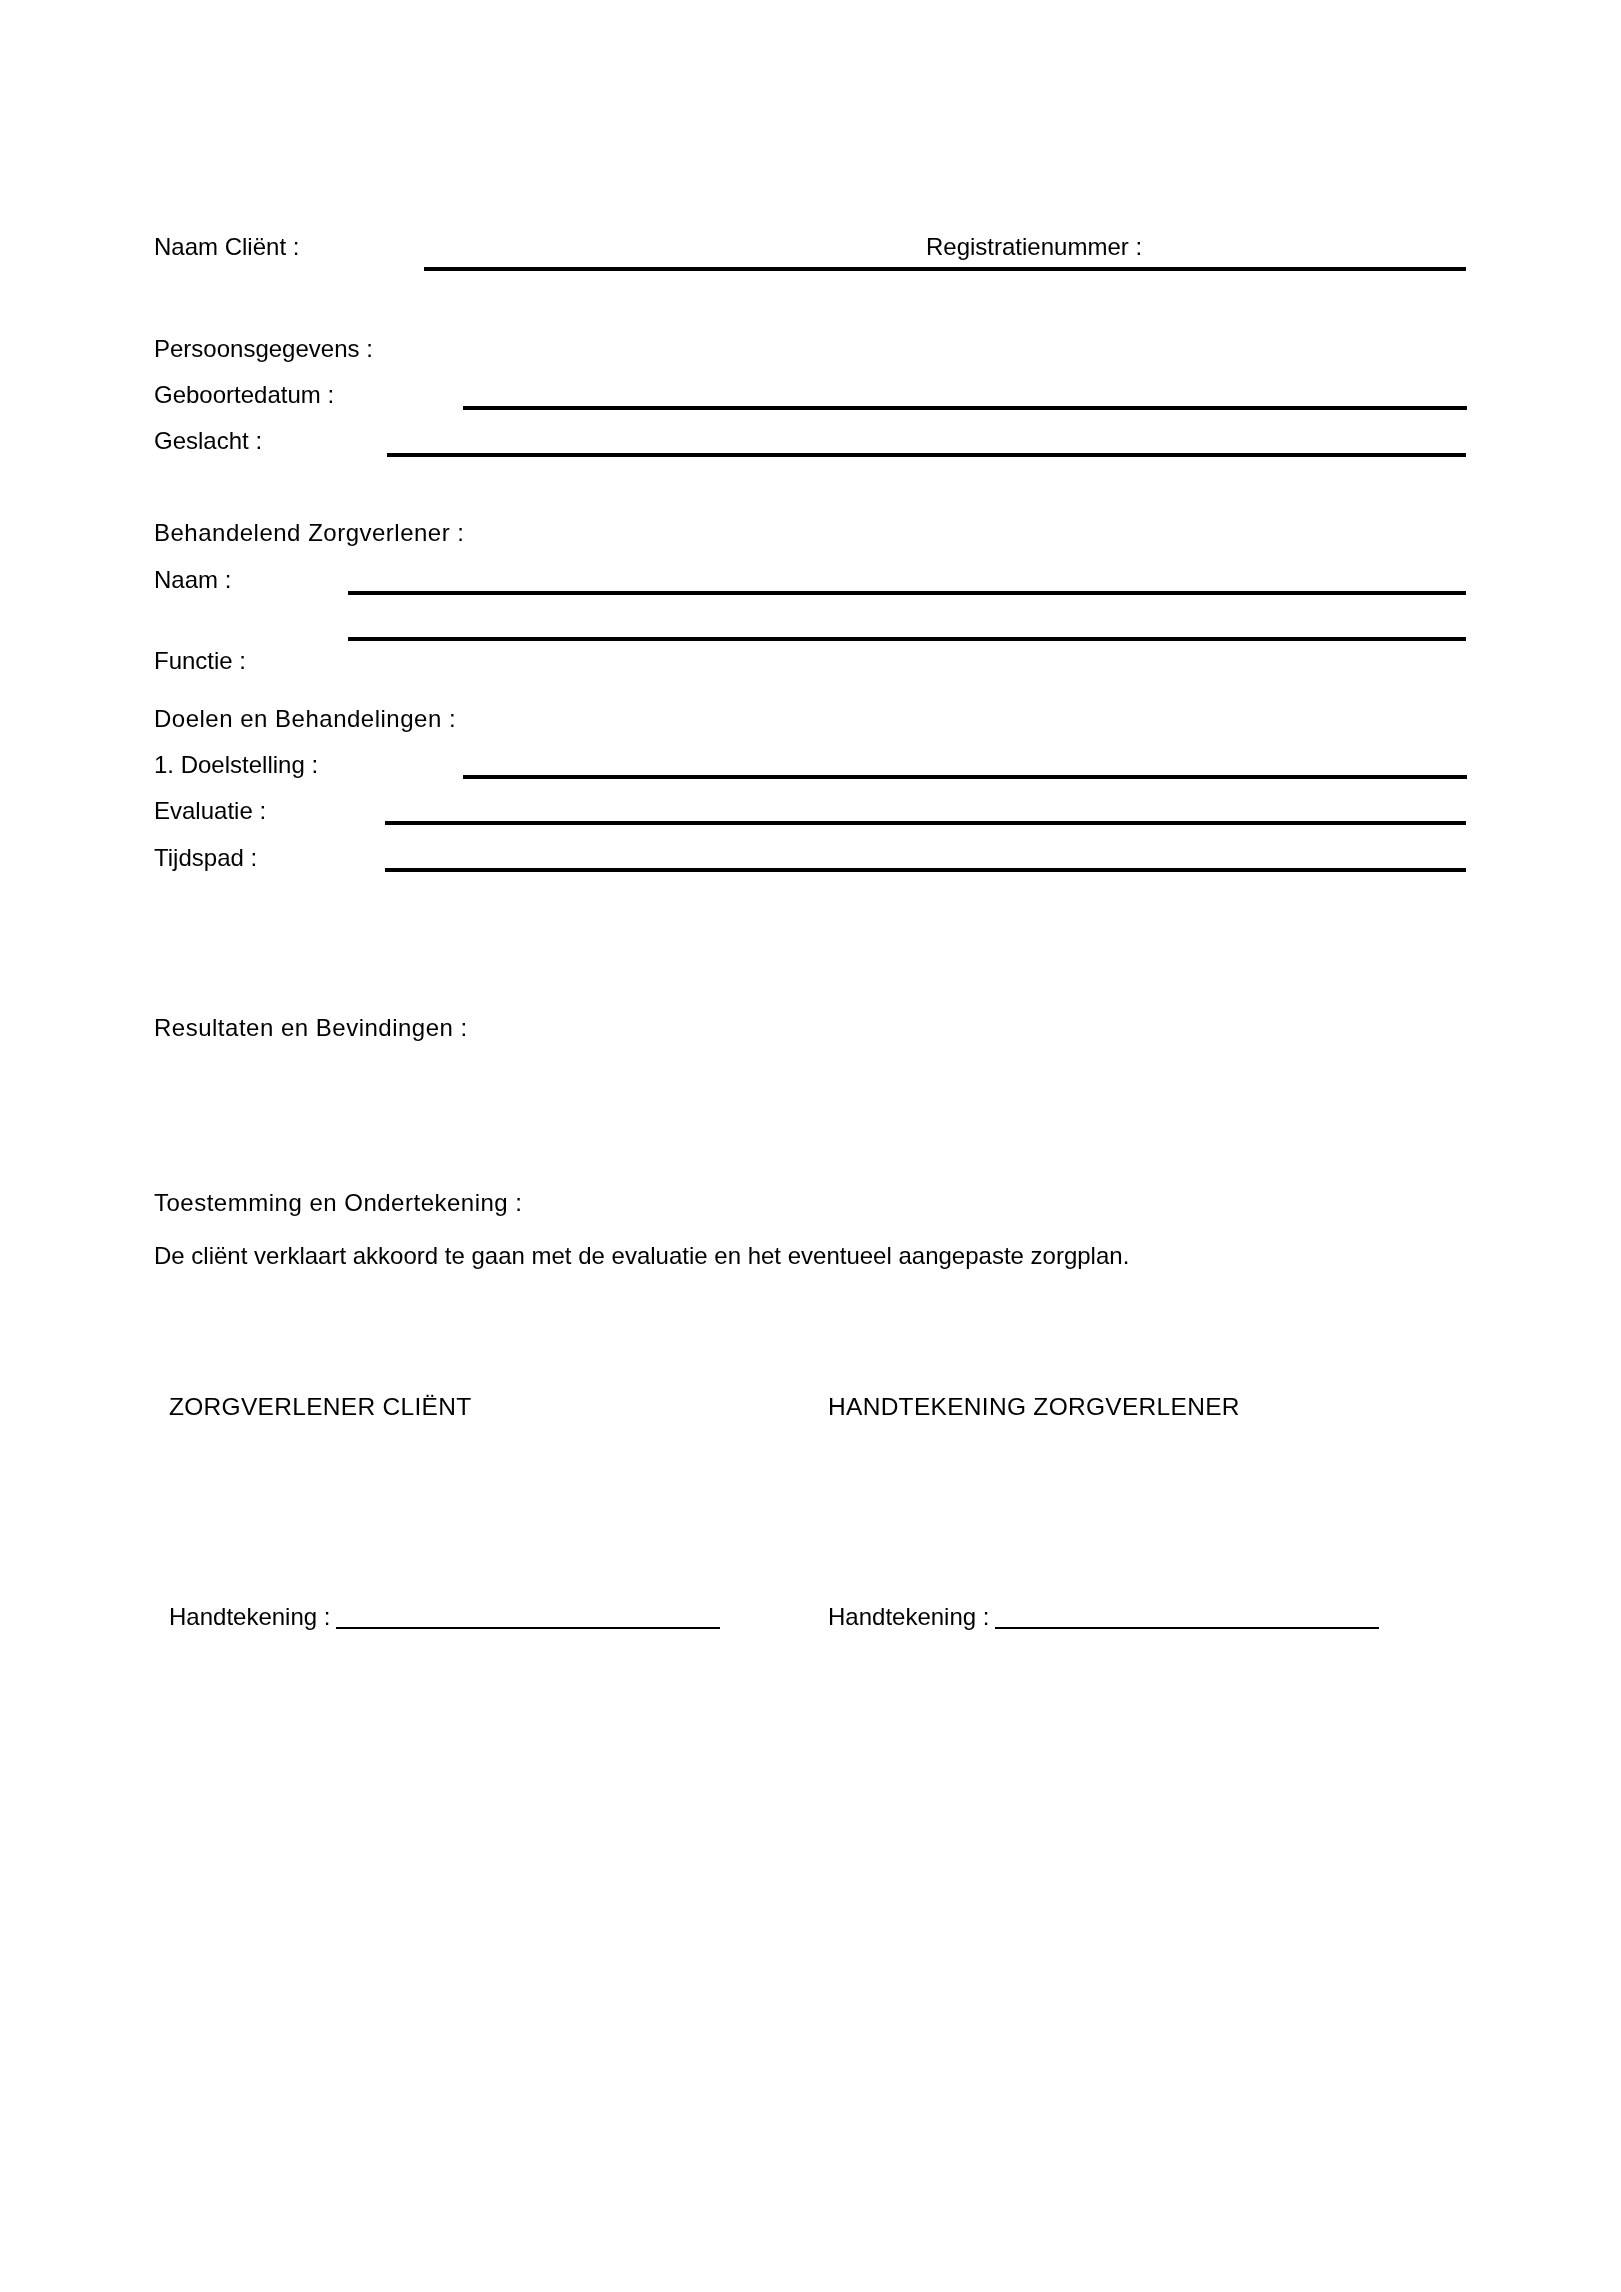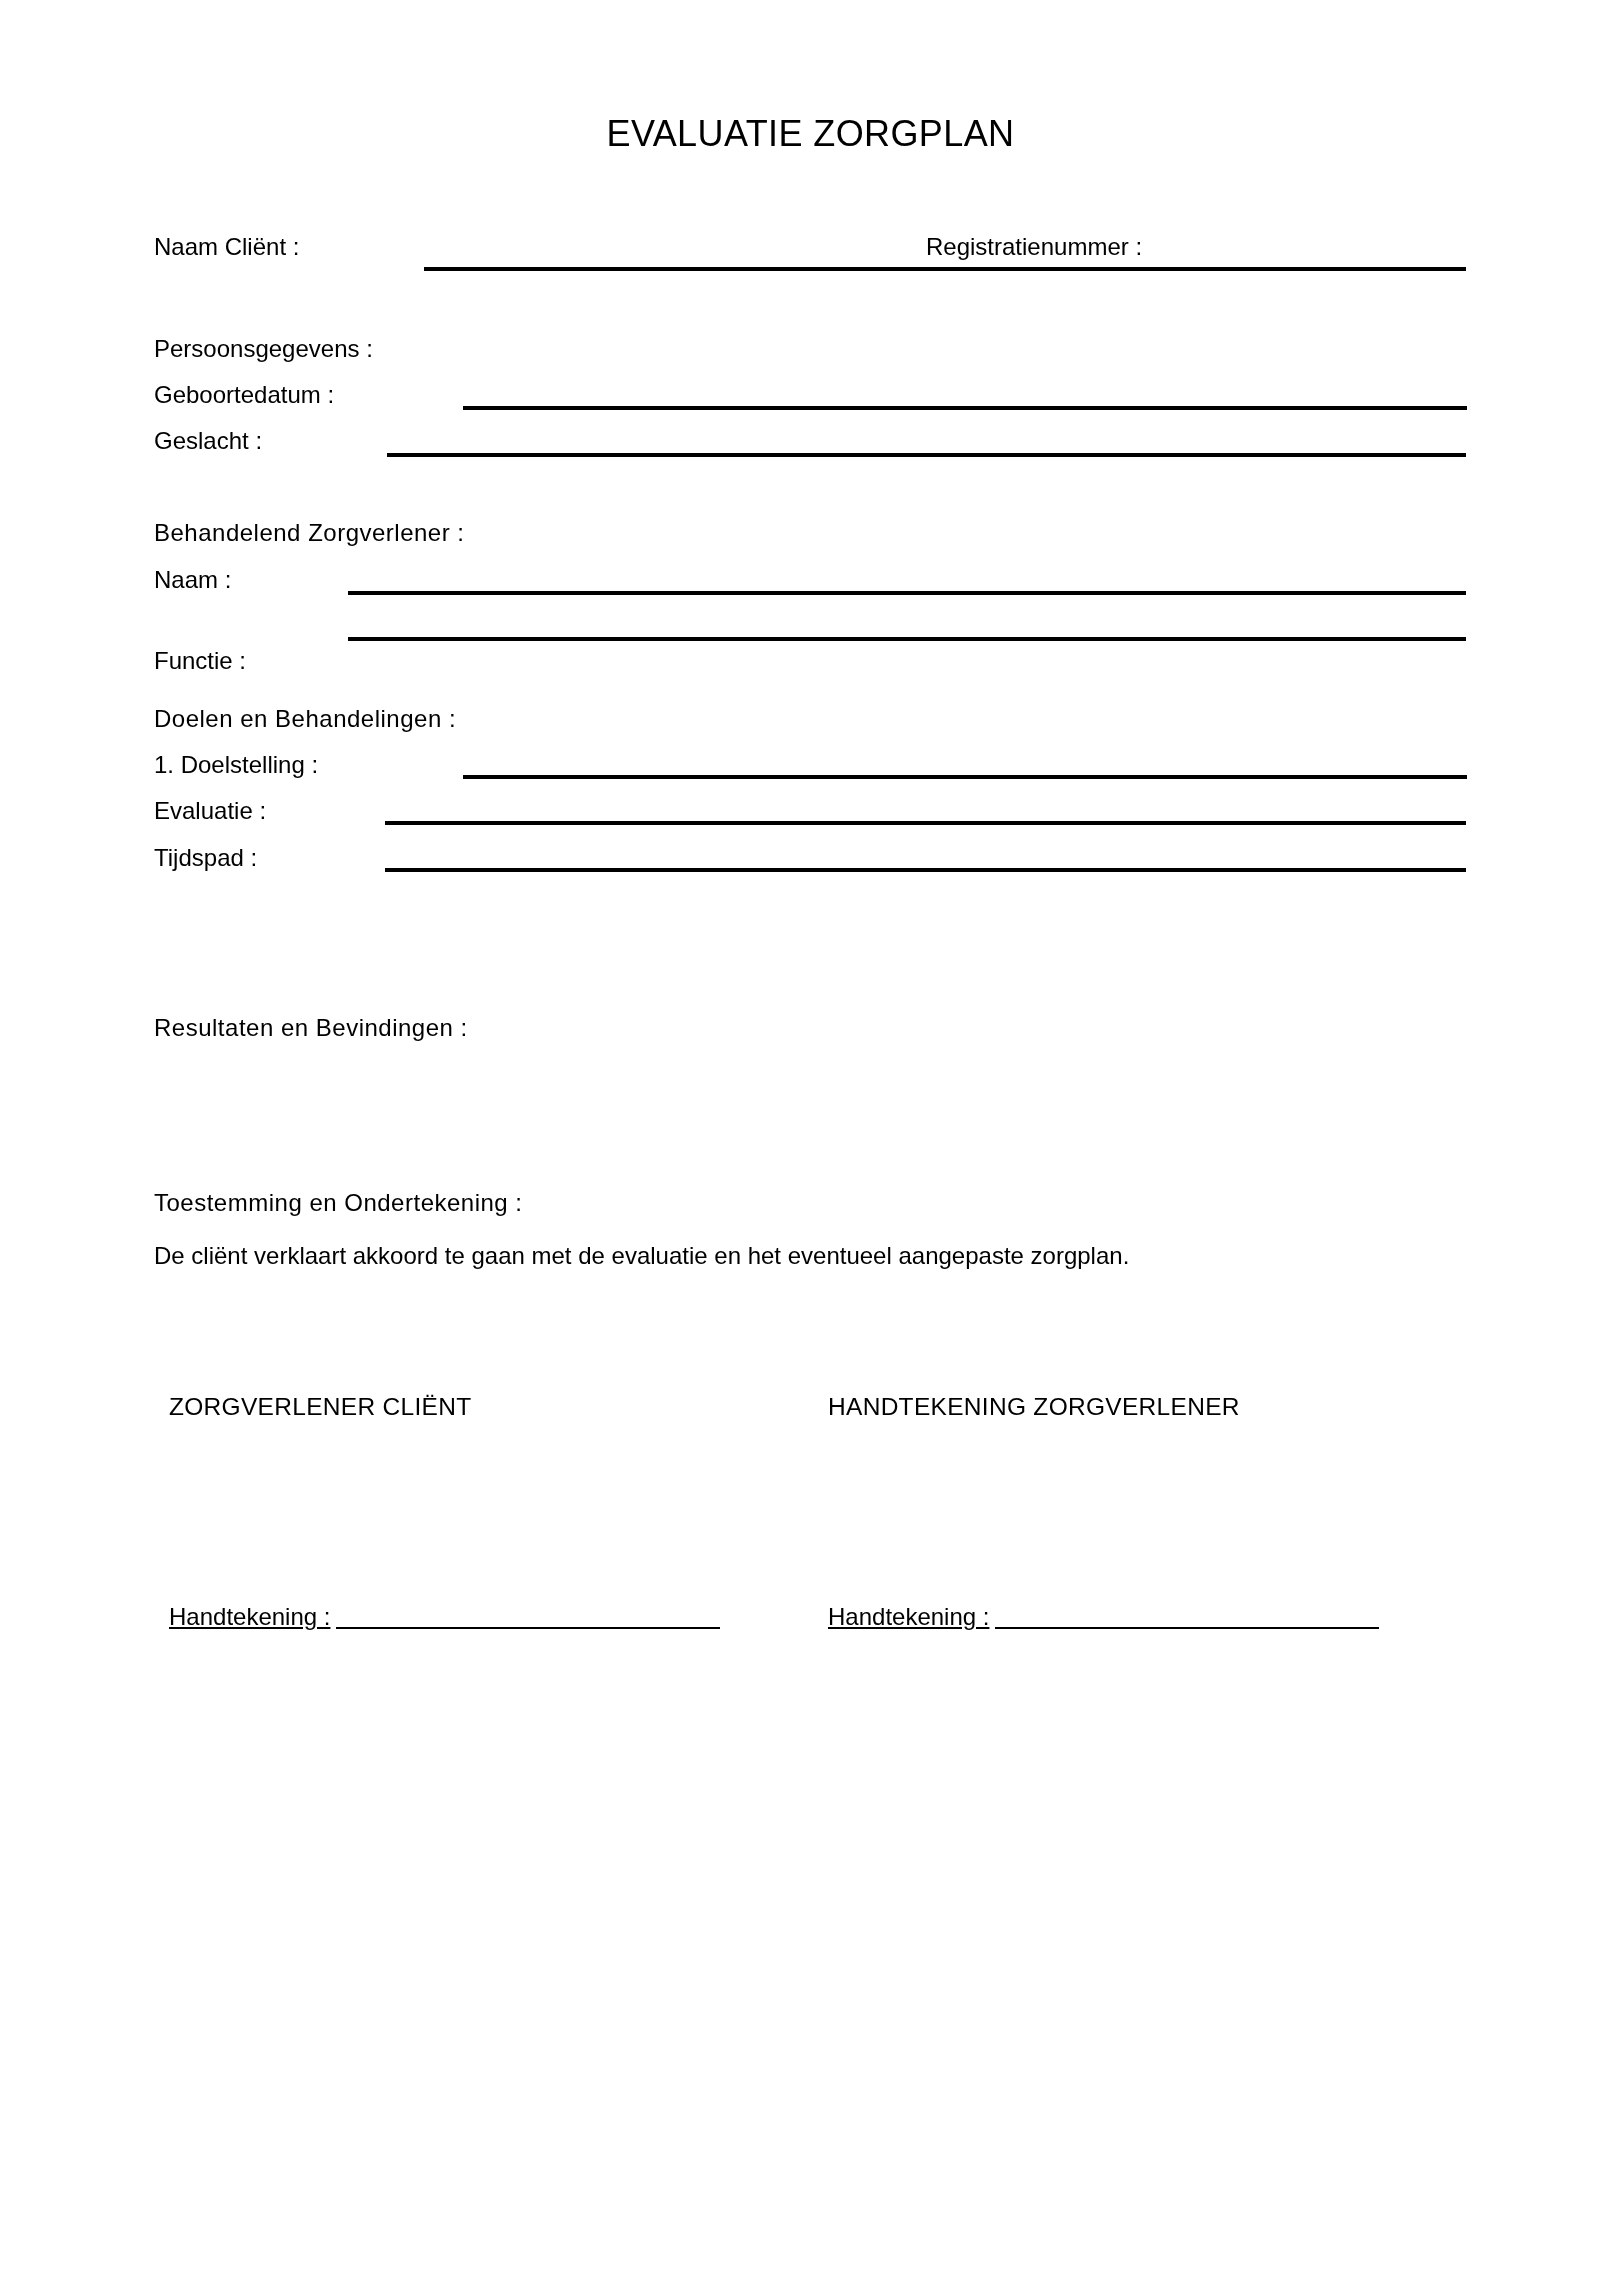--- a/index.html
+++ b/index.html
@@ -69,36 +69,34 @@
     line-height: 1;
     white-space: nowrap;
   }
 
   
   .sig-line {
     position: absolute;
     font-size: 24px;
     line-height: 1;
     white-space: nowrap;
-    text-decoration: underline;
   }
   .sig-line .blank {
     display: inline-block;
     width: 384px;
     border-bottom: 2.9px solid #000;
     vertical-align: -3.9px;
     margin-left: 5.9px;
   }
 </style>
 </head>
 <body>
 
 <div class="page">
 
-  <div class="doc-title">EVALUATIE ZORGPLAN</div>
 
   <div class="lbl" style="left:154px; top:235px;">Naam Cliënt :</div>
 
   <div class="lbl" style="left:926px; top:235px;text-align:center;">Registratienummer :</div>
 
   <div class="rule" style="left:424px; top:267px; width:1042px;"></div>
 
   <div class="lbl" style="left:154px; top:337px;">Persoonsgegevens :</div>
 
   <div class="lbl" style="left:154px; top:383px;">Geboortedatum :</div>

